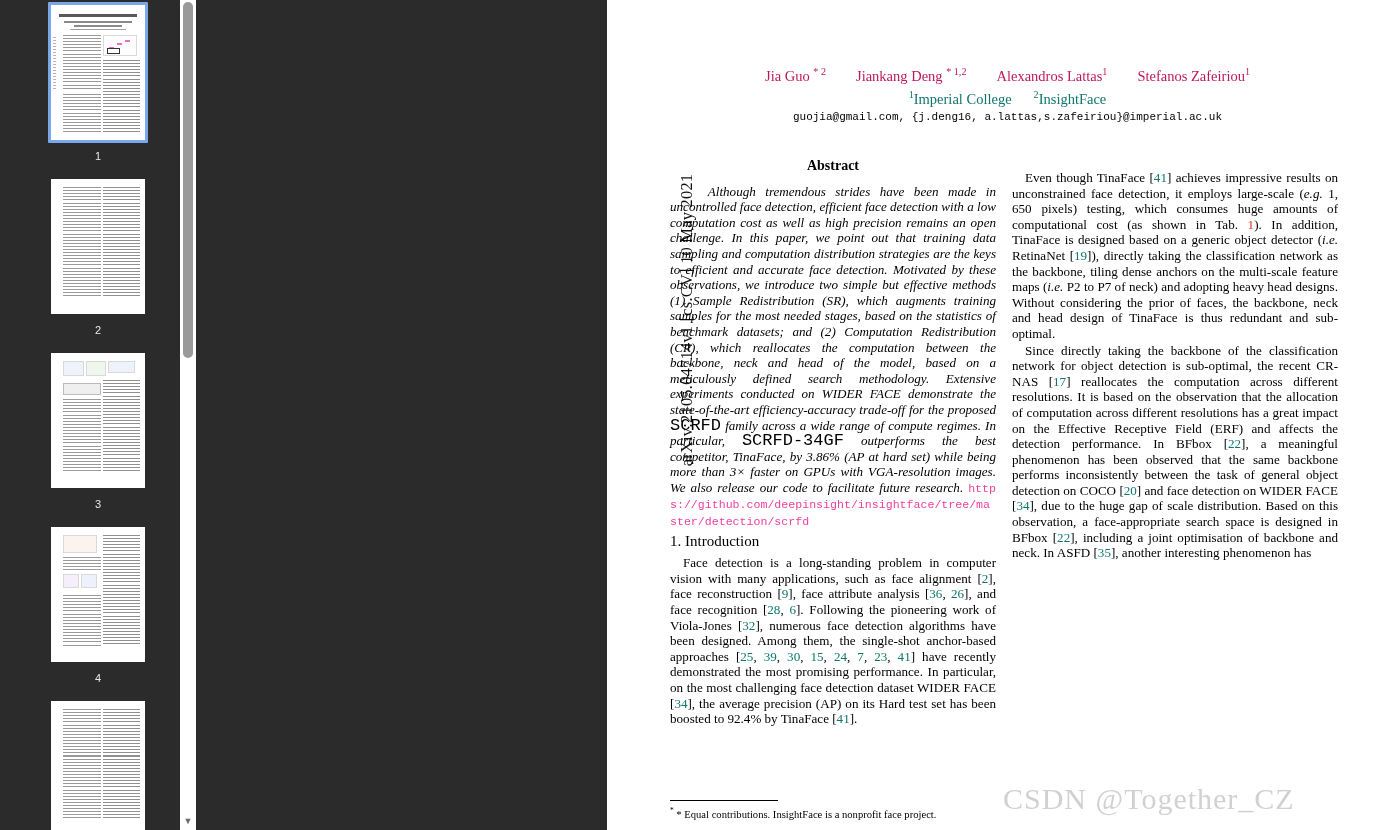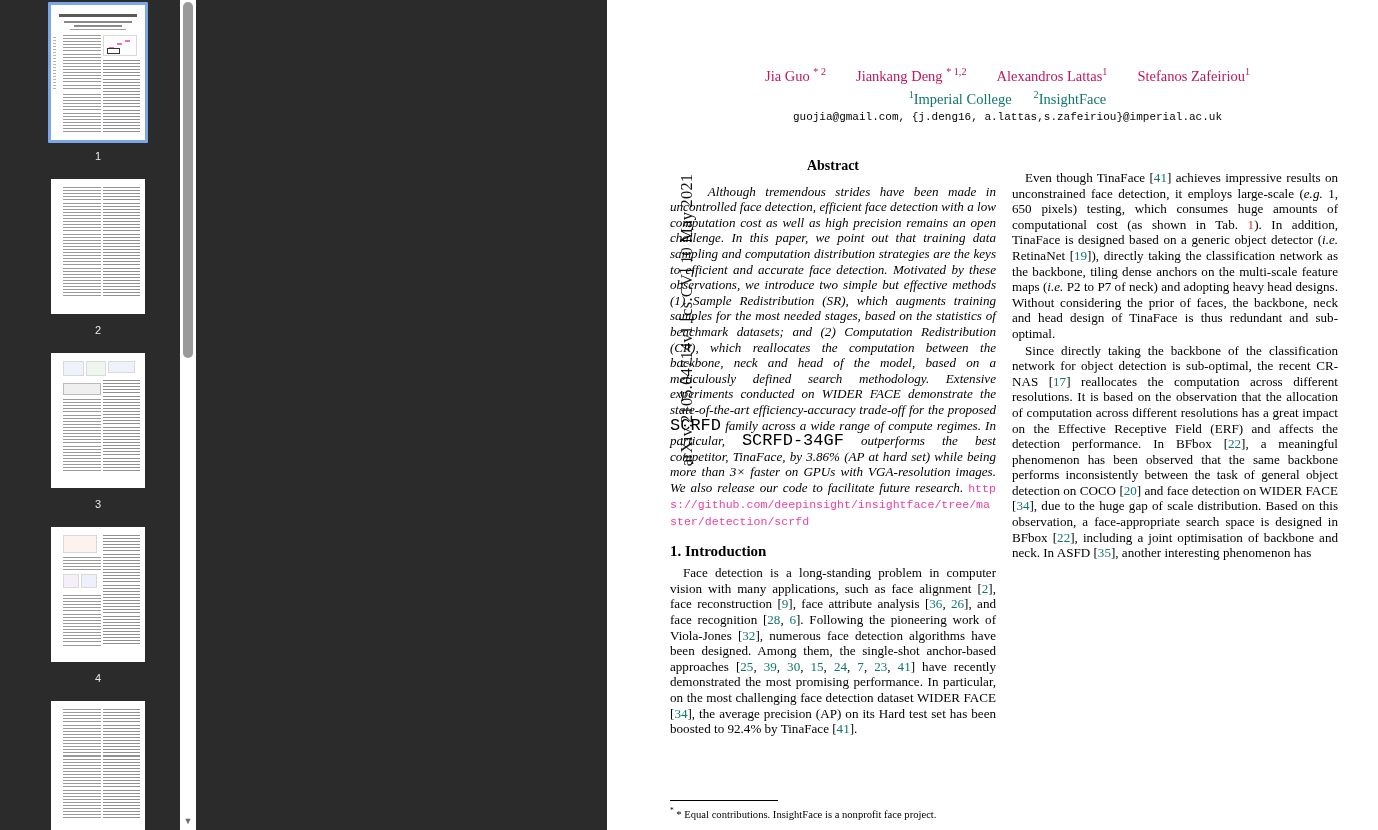--- a/index.html
+++ b/index.html
@@ -145,21 +145,21 @@
     text-align: justify;
     font-size: 13.1px; line-height: 15.6px; color: #000;
   }
   .abs-head {
     text-align: center; font-weight: bold; font-size: 14px;
     margin: 0 0 10px 0;
   }
   .abs-body { font-style: italic; text-align: justify; }
   .abs-body .tt { font-family: "Liberation Mono", monospace; font-style: normal; font-size: 17px;}
   .url { color: #ef3fa0; font-family: "Liberation Mono", monospace; font-style: normal; font-size: 11.6px; word-break: break-all; }
-  .sec-head { font-size: 15px; font-weight: bold; margin: 14px 0 6px 0; }
+  .sec-head { font-size: 15px; font-weight: normal; margin: 4px 0 6px 0; }
   .para { text-indent: 13px; margin: 0; }
   .para + .para { margin-top: 1px; }
   .cite { color: #0f766e; }
   .cite-red { color: #e03020; }
   .tt { font-family: "Liberation Mono", monospace; font-size: 11.6px; }
   .it { font-style: italic; }
 
   .footnote-rule {
     position: absolute; left: 63px; top: 800px;
     width: 108px; height: 1px; background: #000;
@@ -288,14 +288,15 @@
     <div class="footnote"><sup>*</sup> <span>* Equal contributions. InsightFace is a nonprofit face project.</span></div>
 
     <div class="col-right">
 
       <div style="margin-top:12px;">
         <p class="para">Even though TinaFace [<span class="cite">41</span>] achieves impressive results on unconstrained face detection, it employs large-scale (<span class="it">e.g.</span> 1, 650 pixels) testing, which consumes huge amounts of computational cost (as shown in Tab. <span class="cite-red">1</span>). In addition, TinaFace is designed based on a generic object detector (<span class="it">i.e.</span> RetinaNet [<span class="cite">19</span>]), directly taking the classification network as the backbone, tiling dense anchors on the multi-scale feature maps (<span class="it">i.e.</span> P2 to P7 of neck) and adopting heavy head designs. Without considering the prior of faces, the backbone, neck and head design of TinaFace is thus redundant and sub-optimal.</p>
         <p class="para">Since directly taking the backbone of the classification network for object detection is sub-optimal, the recent CR-NAS [<span class="cite">17</span>] reallocates the computation across different resolutions. It is based on the observation that the allocation of computation across different resolutions has a great impact on the Effective Receptive Field (ERF) and affects the detection performance. In BFbox [<span class="cite">22</span>], a meaningful phenomenon has been observed that the same backbone performs inconsistently between the task of general object detection on COCO [<span class="cite">20</span>] and face detection on WIDER FACE [<span class="cite">34</span>], due to the huge gap of scale distribution. Based on this observation, a face-appropriate search space is designed in BFbox [<span class="cite">22</span>], including a joint optimisation of backbone and neck. In ASFD [<span class="cite">35</span>], another interesting phenomenon has</p>
       </div>
     </div>
 
+    <div class="watermark">CSDN @Together_CZ</div>
   </div>
 </div>
 
 </body></html>

